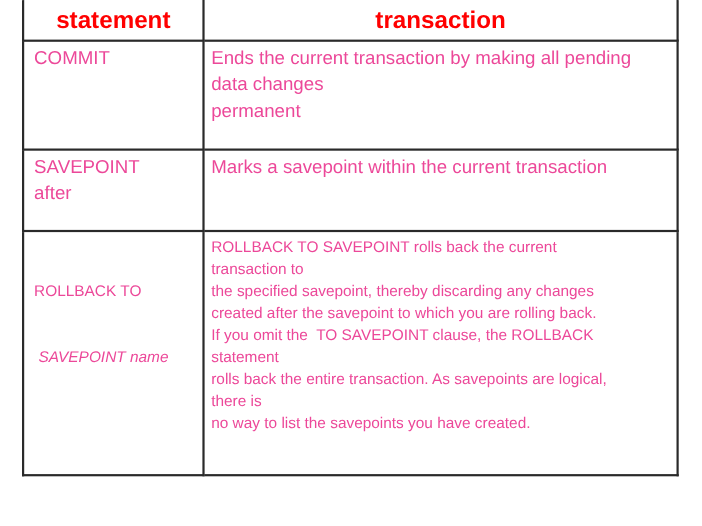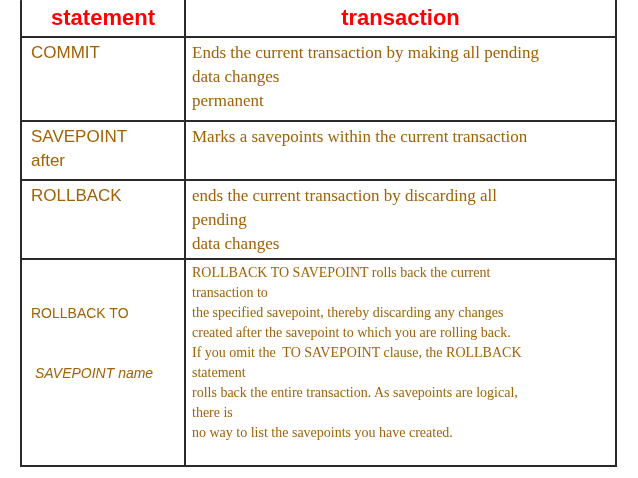--- a/index.html
+++ b/index.html
@@ -35,27 +35,27 @@
   th {
     height: 33px;
     vertical-align: middle;
     text-align: center;
     color: #ff0000;
     font-size: 22px;
     font-weight: bold;
     padding: 1px 0 2px 0;
   }
   td {
-    color: #a16207;
+    color: #ec4899;
     font-size: 17px;
     line-height: 24px;
     white-space: pre-wrap;
   }
   td.stmt { padding: 3px 4px 2px 9px; }
-  td.desc { padding: 3px 6px 2px 6px; font-family: Liberation Serif, serif; }
+  td.desc { padding: 3px 6px 17px 6px; }
   tr.row-1 td { height: 77px; }
   tr.row-2 td { height: 52px; }
   tr.row-3 td { height: 72px; }
   tr.row-4 td { height: 200px; font-size: 14px; line-height: 20px; }
   .stmt-line { display: block; white-space: pre-wrap; }
   .stmt-italic { font-style: italic; }
 </style>
 </head>
 <body>
 
@@ -74,27 +74,21 @@
     <tbody>
       <tr class="row-1">
         <td class="stmt">COMMIT</td>
         <td class="desc">Ends the current transaction by making all pending
 data changes
 permanent</td>
       </tr>
       <tr class="row-2">
         <td class="stmt">SAVEPOINT
 after</td>
-        <td class="desc">Marks a savepoints within the current transaction</td>
-      </tr>
-      <tr class="row-3">
-        <td class="stmt">ROLLBACK</td>
-        <td class="desc">ends the current transaction by discarding all
-pending
-data changes</td>
+        <td class="desc">Marks a savepoint within the current transaction</td>
       </tr>
       <tr class="row-4">
         <td class="stmt">
           <span class="stmt-line">ROLLBACK TO</span>
           <span class="stmt-line stmt-italic"> SAVEPOINT name</span>
         </td>
         <td class="desc">ROLLBACK TO SAVEPOINT rolls back the current
 transaction to
 the specified savepoint, thereby discarding any changes
 created after the savepoint to which you are rolling back.

